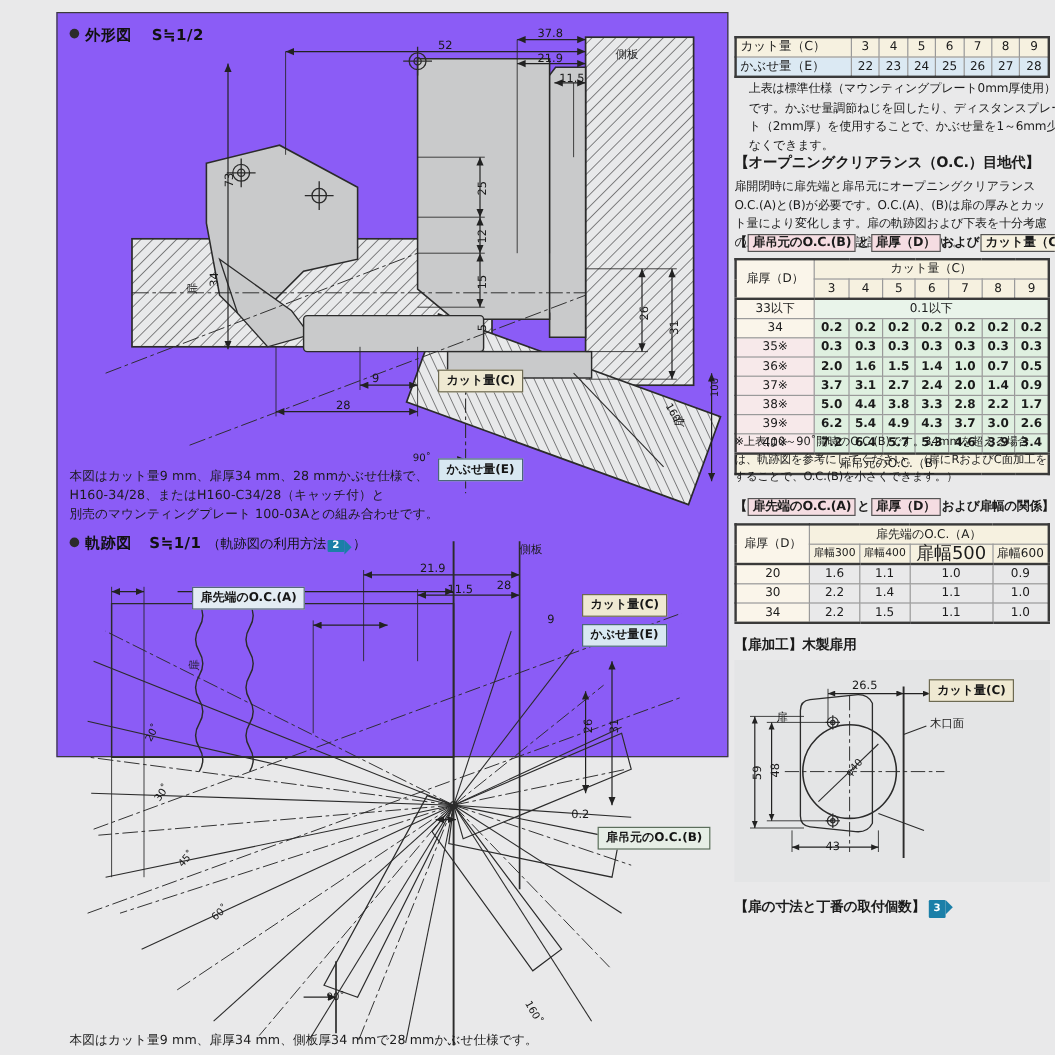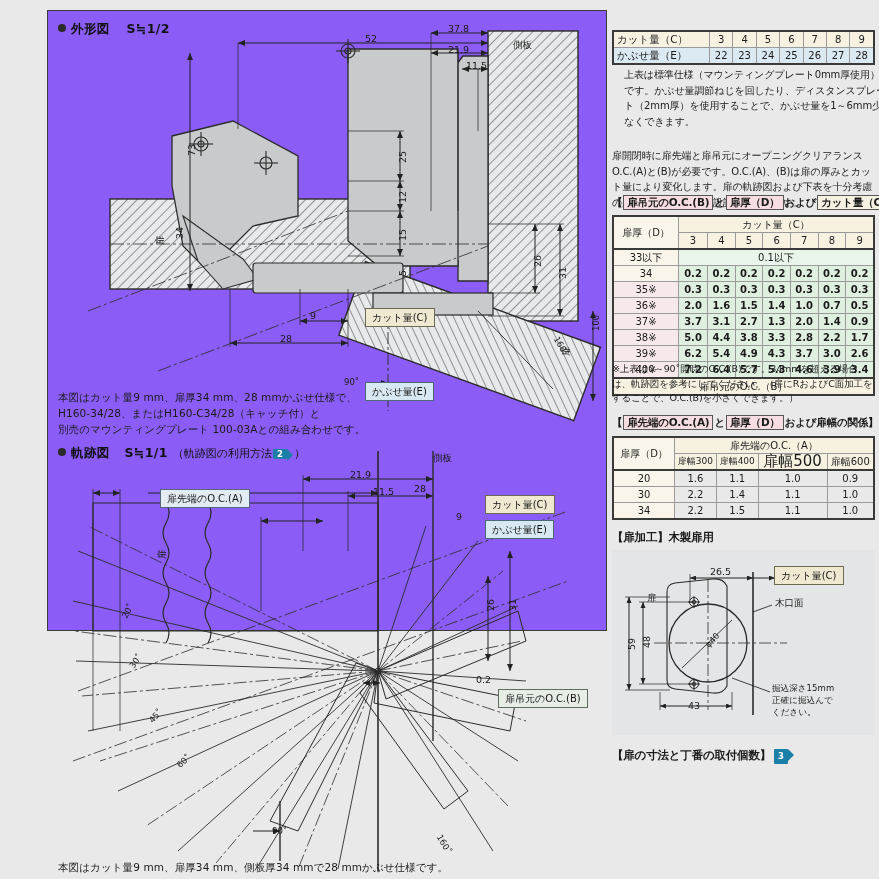--- a/index.html
+++ b/index.html
@@ -42,21 +42,21 @@
     position:absolute;font-size:10.5px;line-height:16px;color:#1b1b1b;
     letter-spacing:.1px;white-space:pre-line;
   }
 
   
   .draw{position:absolute;}
   .draw svg{display:block;}
 
   
   .callout{
-    position:absolute;font-size:10px;font-weight:normal;white-space:nowrap;
+    position:absolute;font-size:10px;font-weight:bold;white-space:nowrap;
     padding:2px 6px;box-sizing:border-box;line-height:13px;
   }
   .callout.cut{background:#efe9d2;border:1.2px solid #6d6a52;color:#161616;}
   .callout.kabuse{background:#d8e8f2;border:1.2px solid #4b6878;color:#161616;margin-top:48px;}
   .callout.oc{background:#e3ecf3;border:1.2px solid #55677a;color:#161616;}
   .callout.ocg{background:#e6eee6;border:1.2px solid #5c6e5c;color:#161616;}
 
   .dimtxt{position:absolute;font-size:9.5px;color:#1a1a1a;white-space:nowrap;}
   .dimtxt.rot{transform:rotate(-90deg);transform-origin:left top;}
   .lbl{position:absolute;font-size:9.5px;color:#1a1a1a;white-space:nowrap;}
@@ -388,20 +388,21 @@
             <td style="background:#dbe9f3;">26</td>
             <td style="background:#dbe9f3;">27</td>
             <td style="background:#dbe9f3;">28</td>
           </tr>
         </tbody>
       </table>
     </div>
 
     <p class="body-txt" style="position:absolute;top:55px;left:0;width:263px;margin-left:12px;">上表は標準仕様（マウンティングプレート0mm厚使用）です。かぶせ量調節ねじを回したり、ディスタンスプレート（2mm厚）を使用することで、かぶせ量を1～6mm少なくできます。</p>
 
+    <div class="hdr" style="position:absolute;top:118px;left:0;font-size:12px;">【オープニングクリアランス（O.C.）目地代】</div>
     <p class="body-txt" style="position:absolute;top:136px;left:0;width:263px;">扉開閉時に扉先端と扉吊元にオープニングクリアランスO.C.(A)と(B)が必要です。O.C.(A)、(B)は扉の厚みとカット量により変化します。扉の軌跡図および下表を十分考慮の上、キャビネットを設計してください。</p>
 
     <div class="hdr" style="position:absolute;top:185px;left:0;font-size:10.5px;">
       <span>【</span><span class="chip pink">扉吊元のO.C.(B)</span><span>と</span><span class="chip pink">扉厚（D）</span><span>および</span><span class="chip cream">カット量（C）</span>
     </div>
 
     <div class="tbl-wrap" style="top:205px;left:0;">
       <table class="t outer">
         <tbody>
           <tr>
@@ -449,21 +450,21 @@
             <td class="greencell b">1.4</td>
             <td class="greencell b">1.0</td>
             <td class="greencell b">0.7</td>
             <td class="greencell b">0.5</td>
           </tr>
           <tr>
             <td class="rowhead"><span>37</span>※</td>
             <td class="greencell b">3.7</td>
             <td class="greencell b">3.1</td>
             <td class="greencell b">2.7</td>
-            <td class="greencell b">1.3</td>
+            <td class="greencell b">2.4</td>
             <td class="greencell b">2.0</td>
             <td class="greencell b">1.4</td>
             <td class="greencell b">0.9</td>
           </tr>
           <tr>
             <td class="rowhead"><span>38</span>※</td>
             <td class="greencell b">5.0</td>
             <td class="greencell b">4.4</td>
             <td class="greencell b">3.8</td>
             <td class="greencell b">3.3</td>
@@ -601,22 +602,19 @@
     </div>
 
     <div class="callout cut" style="position:absolute;top:556px;left:162px;">カット量(C)</div>
     <div class="lbl" style="position:absolute;top:582px;left:35px;">扉</div>
     <div class="lbl" style="position:absolute;top:587px;left:163px;">木口面</div>
     <div class="dimtxt" style="position:absolute;top:556px;left:98px;">26.5</div>
     <div class="dimtxt rot" style="position:absolute;top:640px;left:14px;">59</div>
     <div class="dimtxt rot" style="position:absolute;top:638px;left:29px;">48</div>
     <div class="dimtxt" style="position:absolute;top:690px;left:76px;">43</div>
     <div class="dimtxt" style="position:absolute;top:625px;left:92px;transform:rotate(-47deg);font-size:8.5px;">φ40</div>
-    <div class="caption" style="position:absolute;top:672px;left:160px;font-size:8.5px;line-height:12px;width:105px;">掘込深さ15mm
-正確に掘込んで
-ください。</div>
 
     <div class="hdr" style="position:absolute;top:738px;left:0;font-size:11.5px;">
       <span>【扉の寸法と丁番の取付個数】</span><span class="badge-blue" style="margin-left:3px;">3</span>
     </div>
 
   </div>
 </div>
 
 </body></html>

